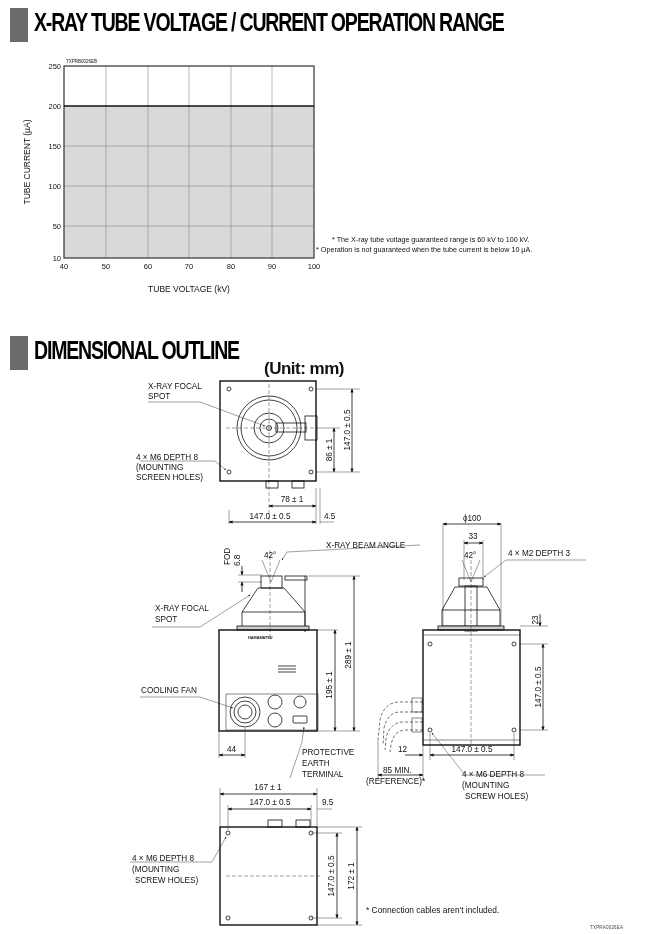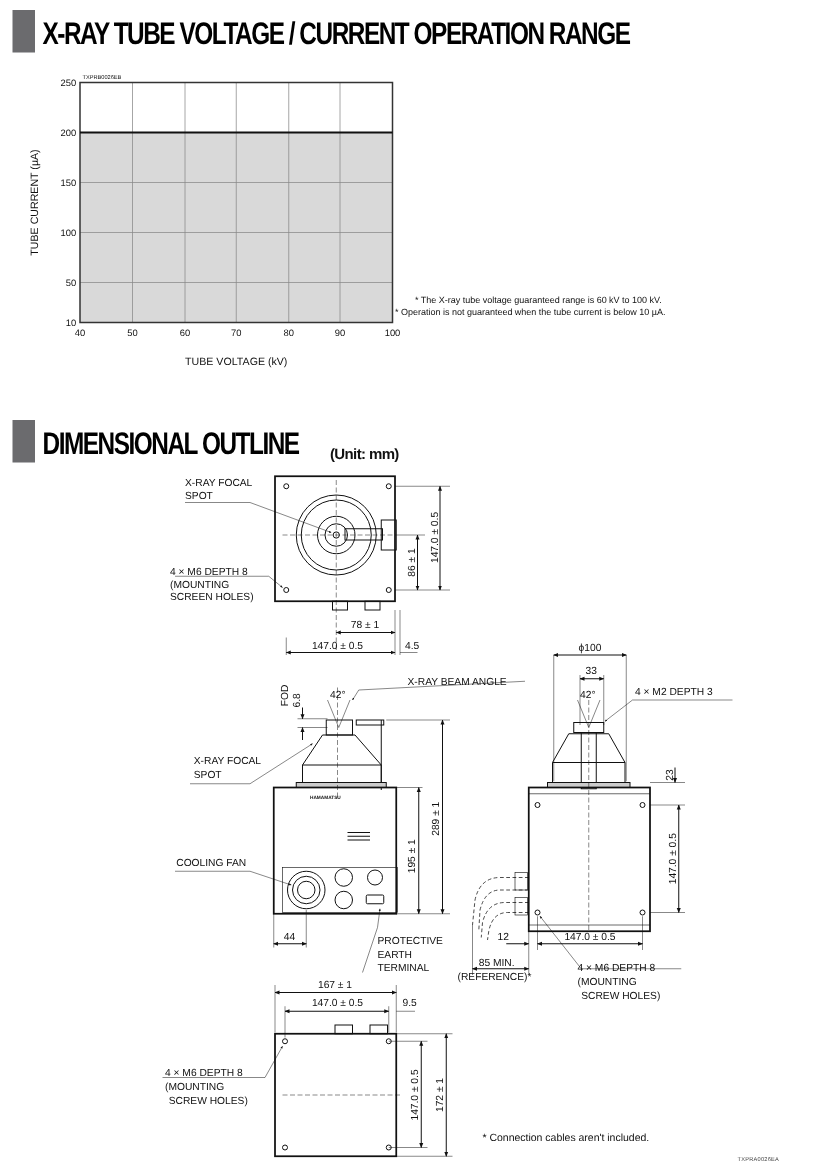--- a/index.html
+++ b/index.html
@@ -1,23 +1,23 @@
 <!DOCTYPE html>
 <html><head>
 <meta charset="utf-8">
 <style>
   html, body { margin:0; padding:0; background:#fff; }
   body { width:650px; height:934px; position:relative; overflow:hidden;
          font-family:"Liberation Sans", sans-serif; color:#111; }
-  .section-head { position:absolute; left:10px; height:34px; display:flex; align-items:flex-end; }
+  .section-head { position:absolute; left:10px; height:34px; display:flex; align-items:flex-start; }
   .section-head .bar { width:18px; height:34px; background:#6b6b6e; margin-right:6px; }
   .section-head .title { font-family:"Liberation Sans", sans-serif; font-weight:bold;
          font-size:25px; letter-spacing:-1.5px; transform:scaleX(0.78); transform-origin:left center;
          white-space:nowrap; color:#000; }
-  .section-head .unit { font-size:12px; font-weight:bold; margin-left:6px; letter-spacing:-0.5px; }
+  .section-head .unit { font-size:17px; font-weight:bold; margin-left:6px; letter-spacing:-0.5px;margin-top:23px; }
   svg { position:absolute; left:0; top:0; }
   svg text { font-family:"Liberation Sans", sans-serif; fill:#111; }
   .note { position:absolute; font-size:7.2px; color:#111; line-height:9px; }
   .code { position:absolute; font-size:4.5px; color:#444; letter-spacing:0.2px; }
 </style>
 </head>
 <body>
 
 <div class="section-head" style="top:8px;">
   <div class="bar"></div>
@@ -298,14 +298,14 @@
     <text x="270" y="805" text-anchor="middle">147.0 ± 0.5</text>
     <text x="322" y="805">9.5</text>
     <text x="132" y="861">4 × M6  DEPTH 8</text>
     <text x="132" y="872">(MOUNTING</text>
     <text x="135" y="883">SCREW HOLES)</text>
     <text transform="translate(334,876) rotate(-90)" text-anchor="middle">147.0 ± 0.5</text>
     <text transform="translate(354,876) rotate(-90)" text-anchor="middle">172 ± 1</text>
   </g>
 </svg>
 
-<div class="note" style="left:386px; top:906px; font-size:8.4px;">* Connection cables aren't included.</div>
+<div class="note" style="left:366px; top:906px; font-size:8.4px;">* Connection cables aren't included.</div>
 <div class="code" style="left:590px; top:925px;">TXPRA0026EA</div>
 
 </body></html>

